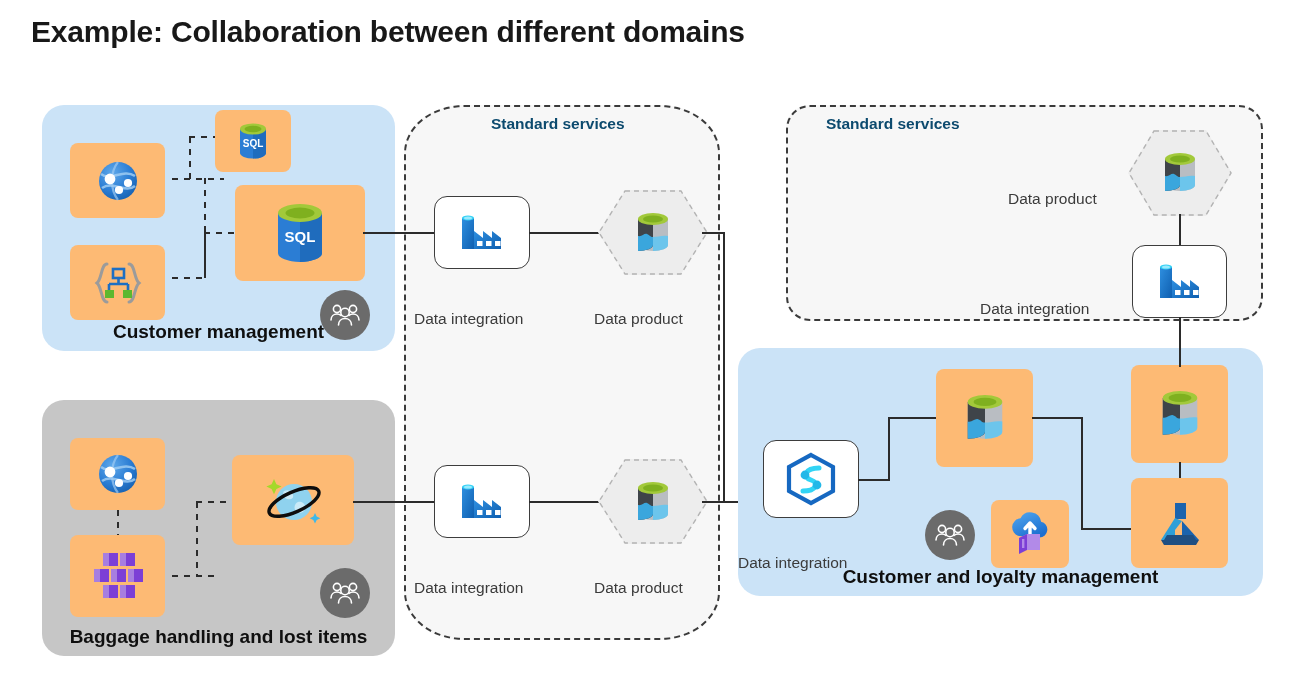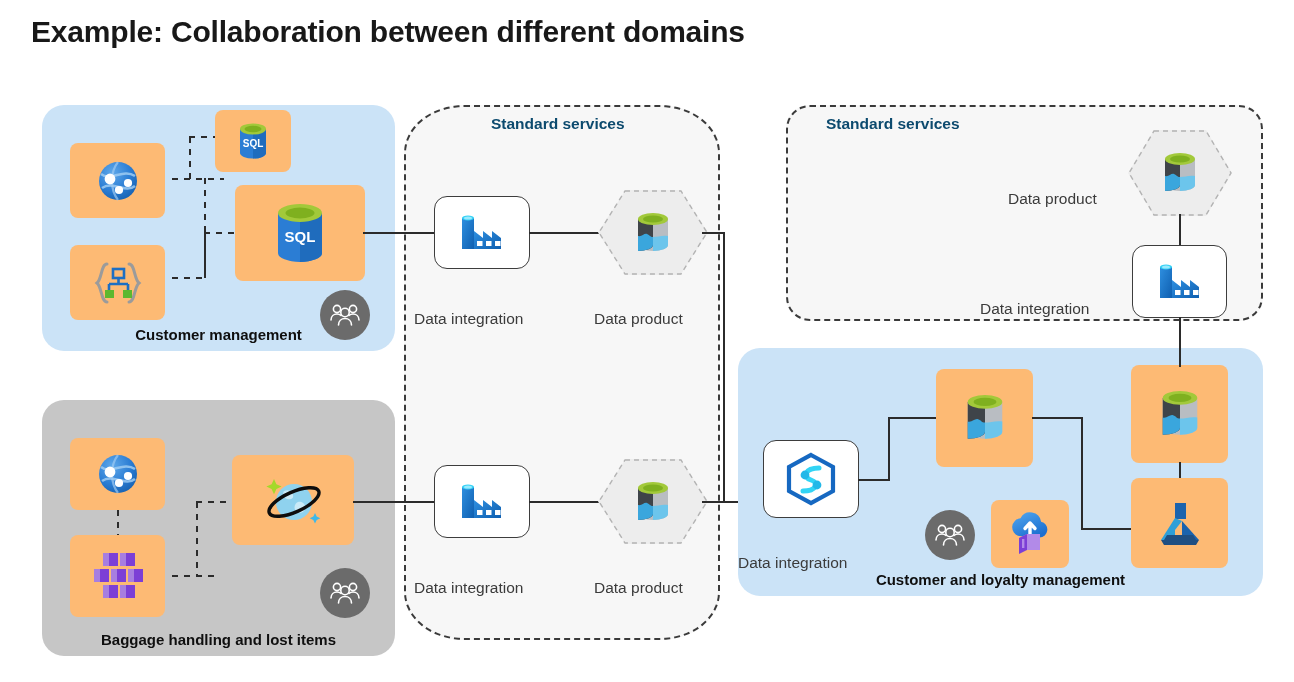--- a/index.html
+++ b/index.html
@@ -17,21 +17,21 @@
     font-size: 30px; font-weight: 700; color: #181818;
     letter-spacing: -0.2px; white-space: nowrap;
   }
 
   
   .panel { position: absolute; border-radius: 22px; }
   .panel-blue { background: #cbe3f7; }
   .panel-gray { background: #c6c6c6; }
   .panel-label {
     position: absolute; bottom: 8px; left: 0; width: 100%;
-    text-align: center; font-size: 15px; font-weight: 700; color: #0f0f0f;
+    text-align: center; font-size: 19px; font-weight: 700; color: #0f0f0f;
     white-space: nowrap;
   }
 
   
   .dashed-panel {
     position: absolute;
     background: #f7f7f7;
     border: 2px dashed #3a3a3a;
   }
   .dashed-title {

